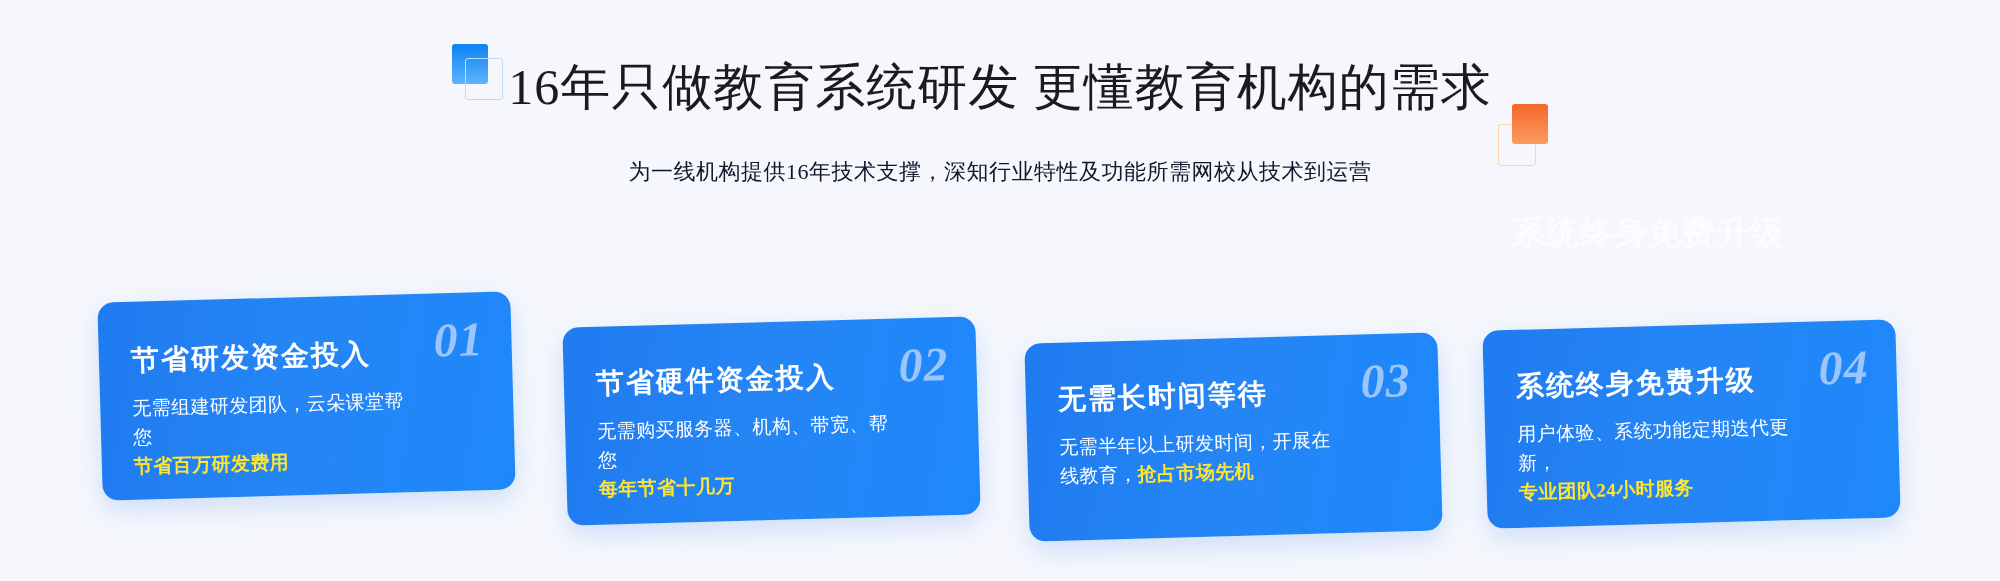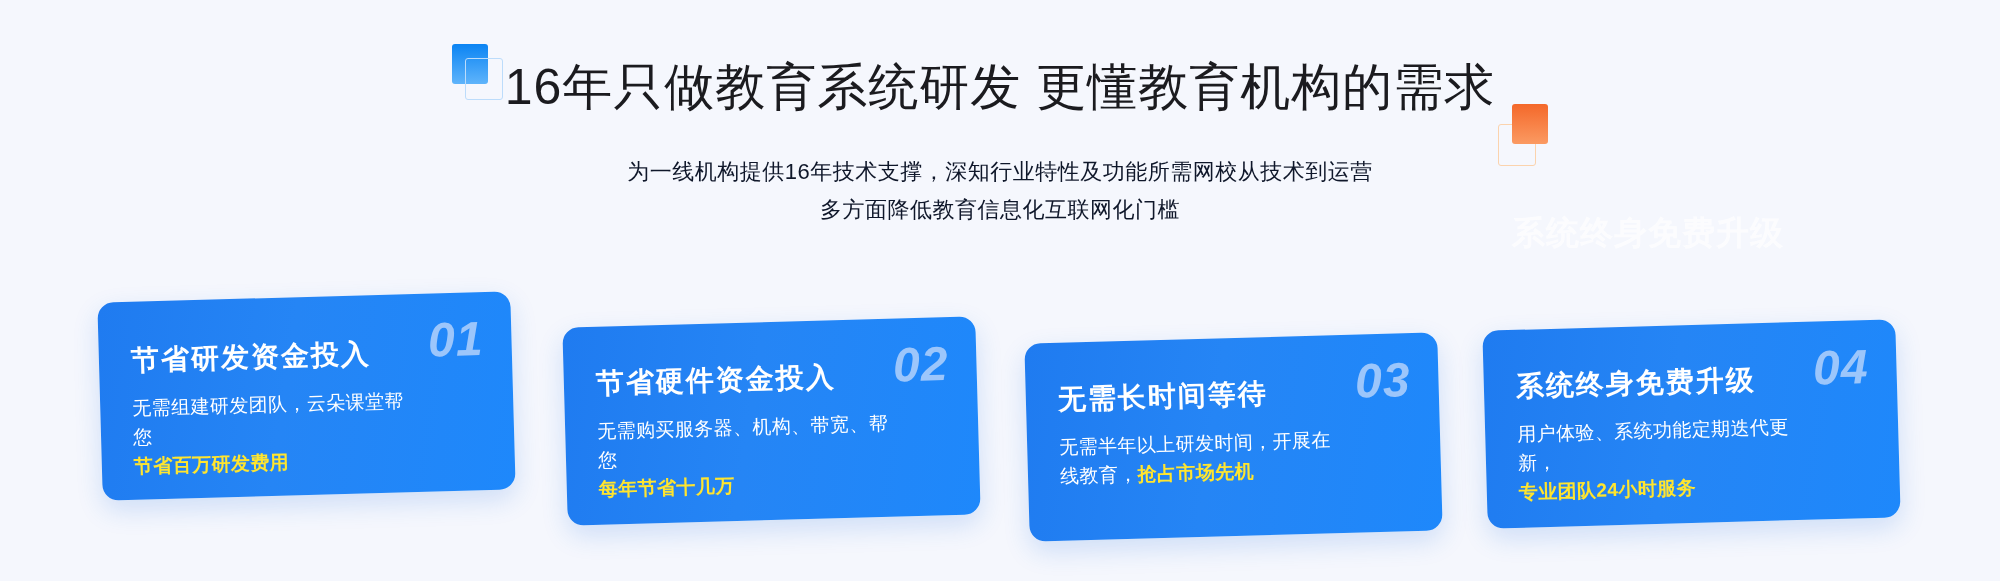--- a/index.html
+++ b/index.html
@@ -3,21 +3,21 @@
 <meta charset="utf-8">
 <style>
   html,body{margin:0;padding:0;}
   body{
     width:2000px;height:581px;
     background:#f5f7fd;
     font-family:"Liberation Sans","DejaVu Sans",sans-serif;
     overflow:hidden;
     position:relative;
   }
-  .stage{position:absolute;inset:0;}
+  .stage{position:absolute;inset:0;font-family:Liberation Serif, serif;}
 
   
   .deco{position:absolute;}
   .deco-fill{
     position:absolute;width:36px;height:40px;border-radius:3px;
   }
   .deco-outline{
     position:absolute;width:36px;height:40px;border-radius:3px;
     border:1.6px solid;background:transparent;
   }
@@ -129,21 +129,20 @@
     <span class="deco-outline"></span>
   </div>
 
   <div class="deco" id="deco-orange">
     <span class="deco-outline"></span>
     <span class="deco-fill"></span>
   </div>
 
   <div class="headline">16年只做教育系统研发 更懂教育机构的需求</div>
   <div class="subline" id="subline-1">为一线机构提供16年技术支撑，深知行业特性及功能所需网校从技术到运营</div>
-  <div class="subline" id="subline-2">多方面降低教育信息化互联网化门槛</div>
 
   <div class="watermark">系统终身免费升级</div>
 
   <div class="cards">
 
     <div class="card" id="card-1">
       <div class="card-inner">
         <div class="card-title">节省研发资金投入</div>
         <div class="card-body"><span>无需组建研发团队，云朵课堂帮您</span><br><span class="hl">节省百万研发费用</span></div>
       </div>

